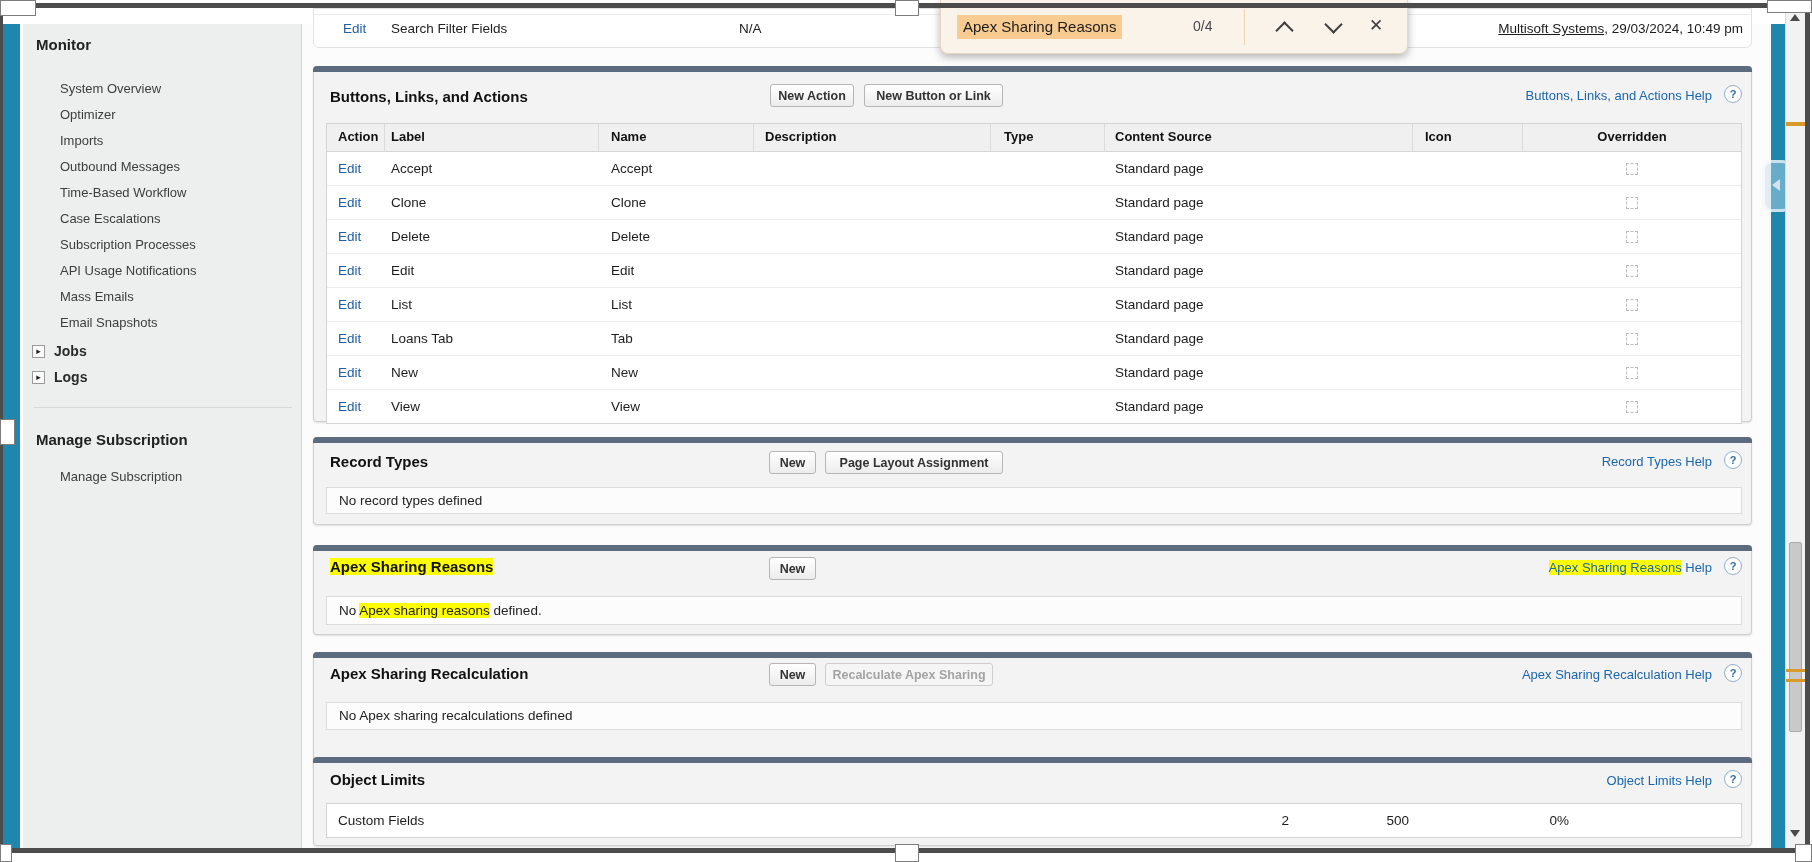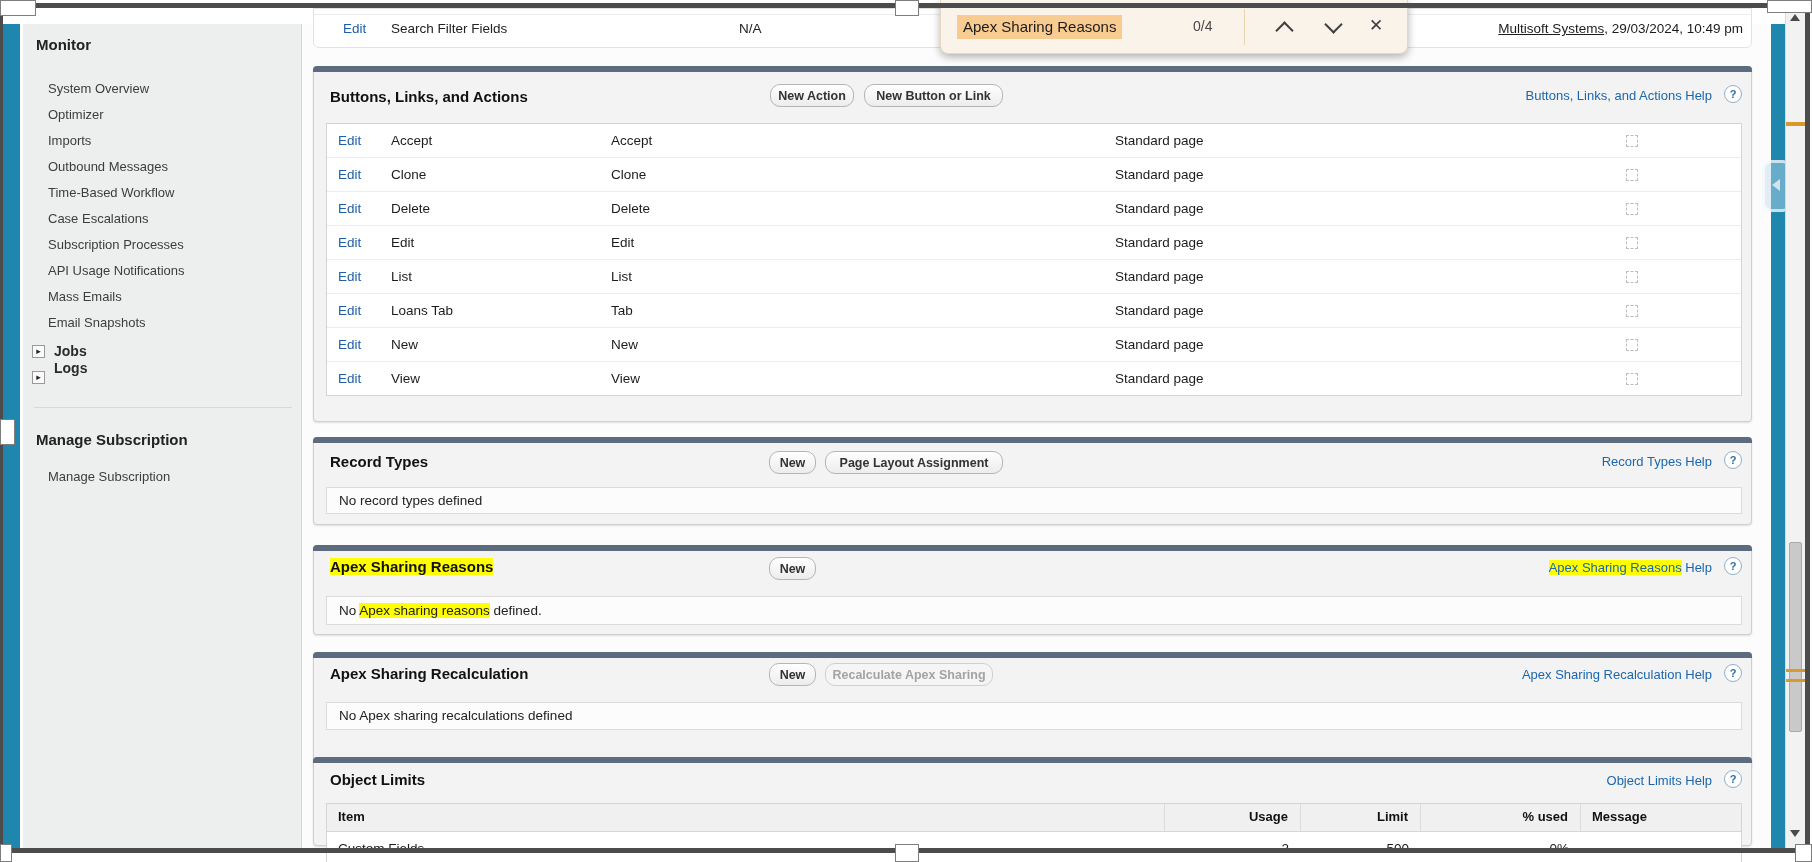--- a/index.html
+++ b/index.html
@@ -7,30 +7,30 @@
     width:1812px;height:862px;position:relative;overflow:hidden;
     background:#ffffff;font-family:"Liberation Sans", sans-serif;color:#1c1c1c;
   }
   
   .frame-line{position:absolute;background:#4c4c4c;z-index:60;}
   .handle{position:absolute;background:#ffffff;border:1px solid #7e7e7e;box-sizing:border-box;z-index:65;}
   
   .teal{position:absolute;background:#1F87AE;z-index:1;}
   .sidebar{position:absolute;left:23px;top:24px;width:279px;height:824px;background:#EDEEEE;border-right:1px solid #D3D3D3;box-sizing:border-box;z-index:2;}
   .side-header{position:absolute;left:13px;font-weight:bold;font-size:15px;color:#222;white-space:nowrap;}
-  .side-item{position:absolute;left:25px;font-size:13px;color:#3d3d3d;white-space:nowrap;}
+  .side-item{position:absolute;left:37px;font-size:13px;color:#3d3d3d;white-space:nowrap;}
   .side-item-bold{position:absolute;left:31px;font-weight:bold;font-size:14px;color:#2a2a2a;white-space:nowrap;}
   .expander{position:absolute;left:9px;width:13px;height:13px;background:#fafafa;border:1px solid #9a9a9a;box-sizing:border-box;font-size:9px;line-height:11px;text-align:center;color:#222;}
   .side-divider{position:absolute;left:11px;width:258px;height:1px;background:#D8D8D8;}
   .main-bg{position:absolute;left:302px;top:24px;width:1469px;height:824px;background:#FCFCFD;z-index:1;}
   
   .card{position:absolute;left:313px;width:1439px;background:#F3F3F3;border:1px solid #CFCFCF;border-radius:4px;box-shadow:0 1px 2px rgba(0,0,0,0.12);box-sizing:border-box;z-index:5;}
   .card-strip{position:absolute;left:-1px;right:-1px;top:-1px;height:6px;background:#5C6C7E;border-radius:4px 4px 0 0;}
   .card-title{position:absolute;left:16px;font-weight:bold;font-size:15px;color:#111;white-space:nowrap;}
-  .btn{position:absolute;height:23px;background:linear-gradient(#ffffff,#ECECED);border:1px solid #B5B5B5;border-radius:10px;box-sizing:border-box;font-weight:bold;font-size:12.5px;color:#333;text-align:center;line-height:21px;white-space:nowrap;}
+  .btn{position:absolute;height:23px;background:linear-gradient(#ffffff,#ECECED);border:1px solid #B5B5B5;border-radius:3px;box-sizing:border-box;font-weight:bold;font-size:12.5px;color:#333;text-align:center;line-height:21px;white-space:nowrap;}
   .btn.disabled{color:#A3A3A3;border-color:#CFCFCF;background:#F5F5F5;}
   .help-link{position:absolute;right:39px;font-size:13px;color:#1B66AD;white-space:nowrap;text-align:right;}
   .qmark{position:absolute;right:9px;width:18px;height:18px;border-radius:50%;background:#fff;border:1px solid #8FB0CB;box-sizing:border-box;color:#2D6DA8;font-size:11px;font-weight:bold;text-align:center;line-height:16px;}
   .ebox{position:absolute;left:12px;width:1416px;background:#FCFCFC;border:1px solid #DBDBDB;box-sizing:border-box;font-size:13.5px;color:#222;padding-left:12px;white-space:nowrap;}
   .hl{background:#FFFF00;}
   
   .tbl{position:absolute;left:12px;width:1416px;background:#FFFFFF;border:1px solid #D4D4D4;box-sizing:border-box;}
   .trow{display:flex;align-items:center;height:33px;border-bottom:1px solid #ECECEC;font-size:13.5px;color:#1c1c1c;}
   .thead{display:flex;align-items:center;height:27px;background:#F0F0F0;border-bottom:1px solid #D6D6D6;font-weight:bold;font-size:13px;color:#111;}
   .th{border-right:1px solid #DBDBDB;box-sizing:border-box;height:100%;line-height:26px;white-space:nowrap;}
@@ -90,21 +90,21 @@
   <div class="side-item" style="top:135px;">Outbound Messages</div>
   <div class="side-item" style="top:161px;text-align:right;">Time-Based Workflow</div>
   <div class="side-item" style="top:187px;">Case Escalations</div>
   <div class="side-item" style="top:213px;">Subscription Processes</div>
   <div class="side-item" style="top:239px;">API Usage Notifications</div>
   <div class="side-item" style="top:265px;">Mass Emails</div>
   <div class="side-item" style="top:291px;">Email Snapshots</div>
   <div class="expander" style="top:321px;">▸</div>
   <div class="side-item-bold" style="top:319px;">Jobs</div>
   <div class="expander" style="top:347px;">▸</div>
-  <div class="side-item-bold" style="top:336px;">Logs</div>
+  <div class="side-item-bold" style="top:345px;">Logs</div>
   <div class="side-divider" style="top:383px;"></div>
   <div class="side-header" style="top:407px;">Manage Subscription</div>
   <div class="side-item" style="top:445px;">Manage Subscription</div>
 </div>
 
 <div class="topcard">
   <div class="row-line"></div>
   <div class="cell edit-link" style="left:29px;">Edit</div>
   <div class="cell" style="left:77px;color:#222;">Search Filter Fields</div>
   <div class="cell" style="left:425px;color:#222;">N/A</div>
@@ -115,20 +115,30 @@
 
 <div class="card" style="top:66px;height:356px;">
   <div class="card-strip"></div>
   <div class="card-title" style="top:21px;">Buttons, Links, and Actions</div>
   <button class="btn" style="left:456px;top:17px;width:84px;">New Action</button>
   <button class="btn" style="left:550px;top:17px;width:139px;">New Button or Link</button>
   <div class="help-link" style="top:21px;">Buttons, Links, and Actions Help</div>
   <div class="qmark" style="top:18px;">?</div>
 
   <div class="tbl" style="top:56px;">
+    <div class="thead">
+      <div class="th c-action">Action</div>
+      <div class="th c-label">Label</div>
+      <div class="th c-name">Name</div>
+      <div class="th c-desc">Description</div>
+      <div class="th c-type">Type</div>
+      <div class="th c-src">Content Source</div>
+      <div class="th c-icon">Icon</div>
+      <div class="th c-ovr">Overridden</div>
+    </div>
     <div class="trow">
       <div class="td c-action edit-link">Edit</div>
       <div class="td c-label">Accept</div>
       <div class="td c-name">Accept</div>
       <div class="td c-desc"></div>
         <div class="td c-type"></div>
       <div class="td c-src">Standard page</div>
       <div class="td c-icon"></div>
       <div class="td c-ovr">
           <div class="cb"></div>
@@ -251,27 +261,20 @@
   <div class="qmark" style="top:11px;">?</div>
   <div class="ebox" style="top:49px;height:28px;line-height:26px;">No Apex sharing recalculations defined</div>
 </div>
 
 <div class="card" style="top:757px;height:89px;">
   <div class="card-strip"></div>
   <div class="card-title" style="top:13px;">Object Limits</div>
   <div class="help-link" style="top:15px;">Object Limits Help</div>
   <div class="qmark" style="top:12px;">?</div>
   <div class="tbl" style="top:45px;">
-    <div class="thead">
-      <div class="th c-item">Item</div>
-      <div class="th c-usage">Usage</div>
-      <div class="th c-limit">Limit</div>
-      <div class="th c-pct">% used</div>
-      <div class="th c-msg">Message</div>
-    </div>
     <div class="trow" style="border-bottom:none;">
       <div class="td c-item">Custom Fields</div>
       <div class="td c-usage">2</div>
       <div class="td c-limit">500</div>
       <div class="td c-pct">0%</div>
       <div class="td c-msg"></div>
     </div>
   </div>
 </div>
 

